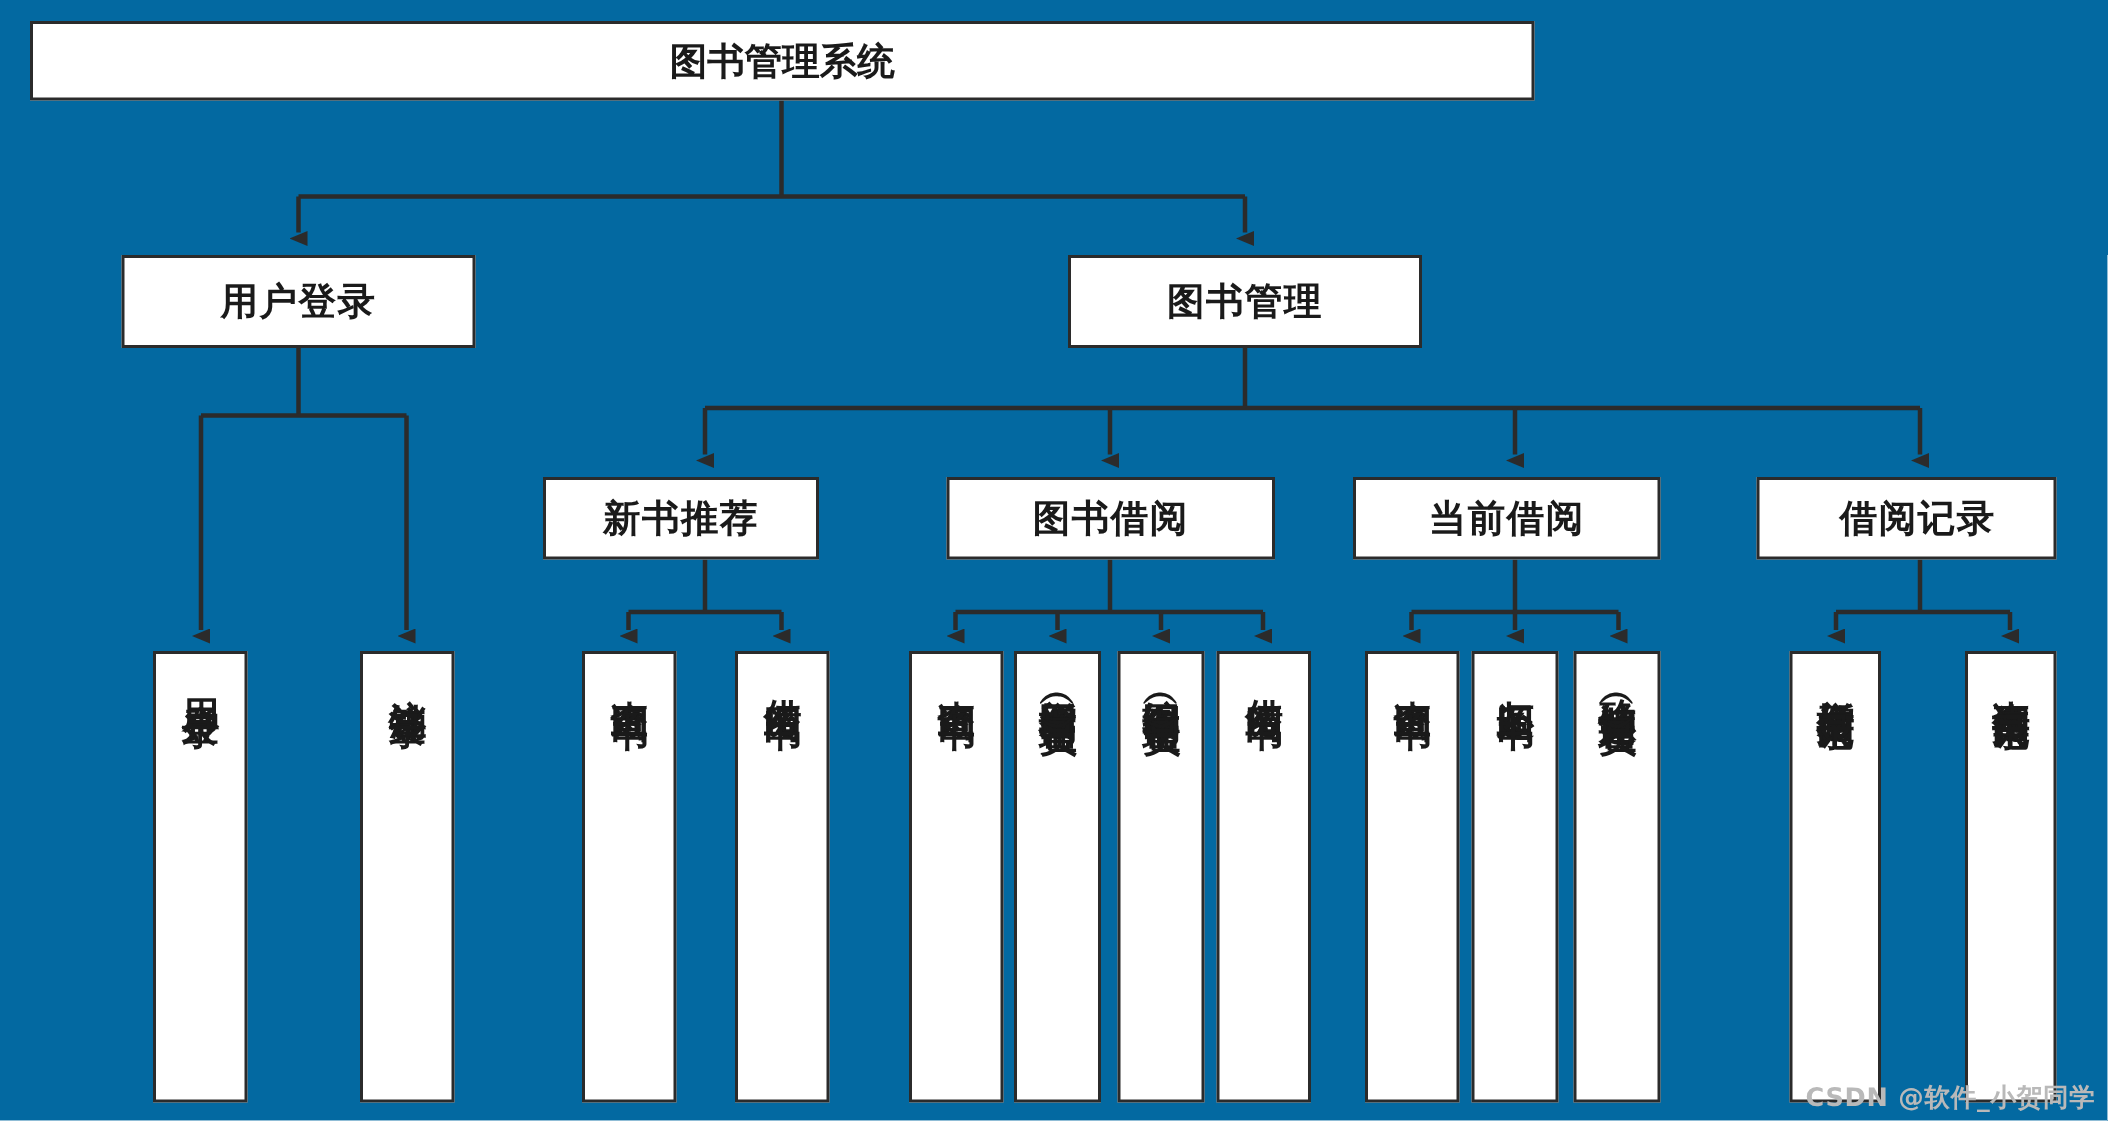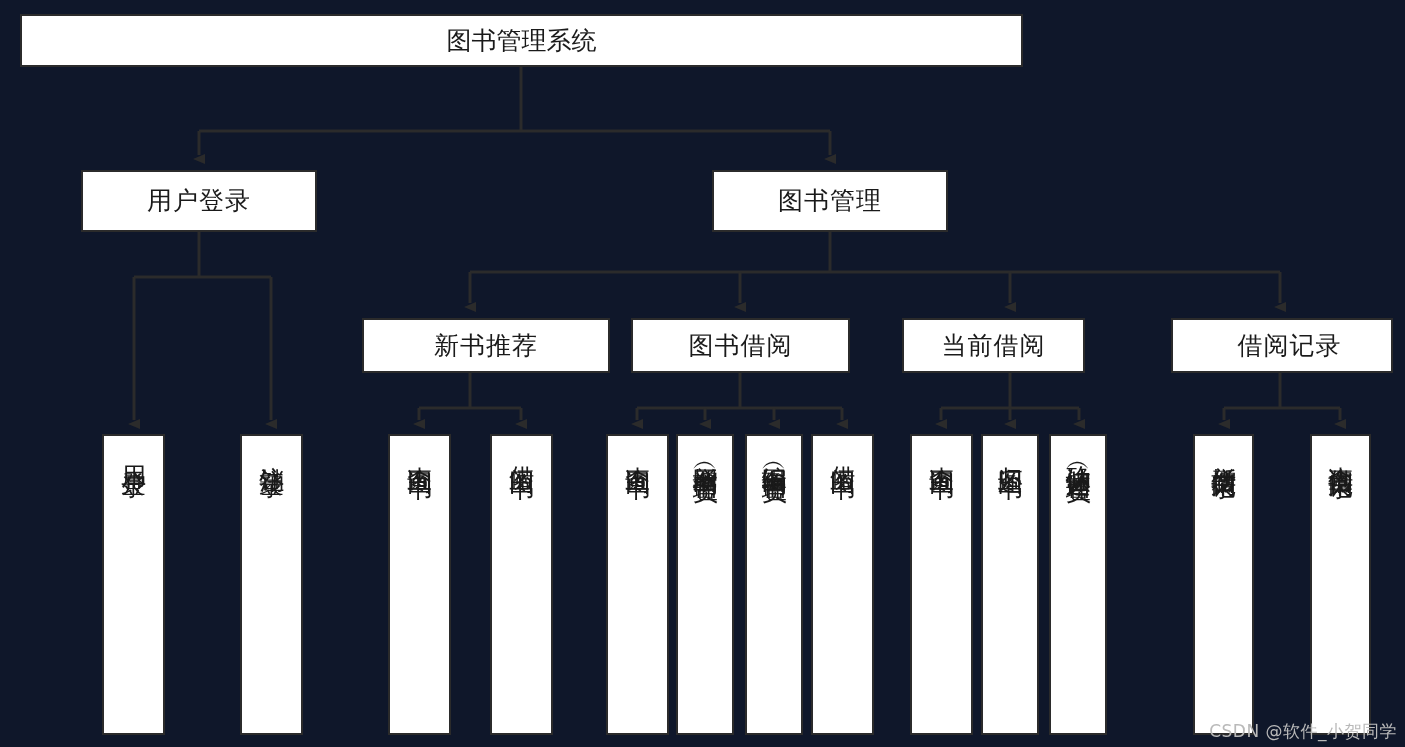--- a/index.html
+++ b/index.html
@@ -7,22 +7,23 @@
     padding: 0;
     background: #ffffff;
   }
   body {
     font-family: "DejaVu Sans", "Liberation Sans", sans-serif;
   }
   #canvas {
     position: relative;
     width: 1405px;
     height: 747px;
-    background: #0f172a;
+    background: #0369a1;
     overflow: hidden;
+    font-weight: bold;
   }
   svg.connectors {
     position: absolute;
     left: 0;
     top: 0;
     width: 1405px;
     height: 747px;
     pointer-events: none;
   }
   .node {
@@ -130,30 +131,30 @@
     <span>图书管理系统</span>
   </div>
 
   <div class="node node-h" style="left:81px; top:170px; width:236px; height:62px;">
     <span>用户登录</span>
   </div>
   <div class="node node-h" style="left:712px; top:170px; width:236px; height:62px;">
     <span>图书管理</span>
   </div>
 
-  <div class="node node-h" style="left:362px; top:318px; width:248px; height:55px;">
+  <div class="node node-h" style="left:362px; top:318px; width:184px; height:55px;">
     <span>新书推荐</span>
   </div>
   <div class="node node-h" style="left:631px; top:318px; width:219px; height:55px;align-items:center;">
     <span>图书借阅</span>
   </div>
-  <div class="node node-h" style="left:902px; top:318px; width:183px; height:55px;">
+  <div class="node node-h" style="left:902px; top:318px; width:205px; height:55px;">
     <span>当前借阅</span>
   </div>
-  <div class="node node-h" style="left:1171px; top:318px; width:222px; height:55px;padding-left:15px;">
+  <div class="node node-h" style="left:1171px; top:318px; width:200px; height:55px;padding-left:15px;">
     <span>借阅记录</span>
   </div>
 
   <div class="node node-leaf" style="left:102px; top:434px; width:63px; height:301px;">
     <span class="vlabel">用户登录</span>
   </div>
   <div class="node node-leaf" style="left:240px; top:434px; width:63px; height:301px;">
     <span class="vlabel">注销登录</span>
   </div>
 

